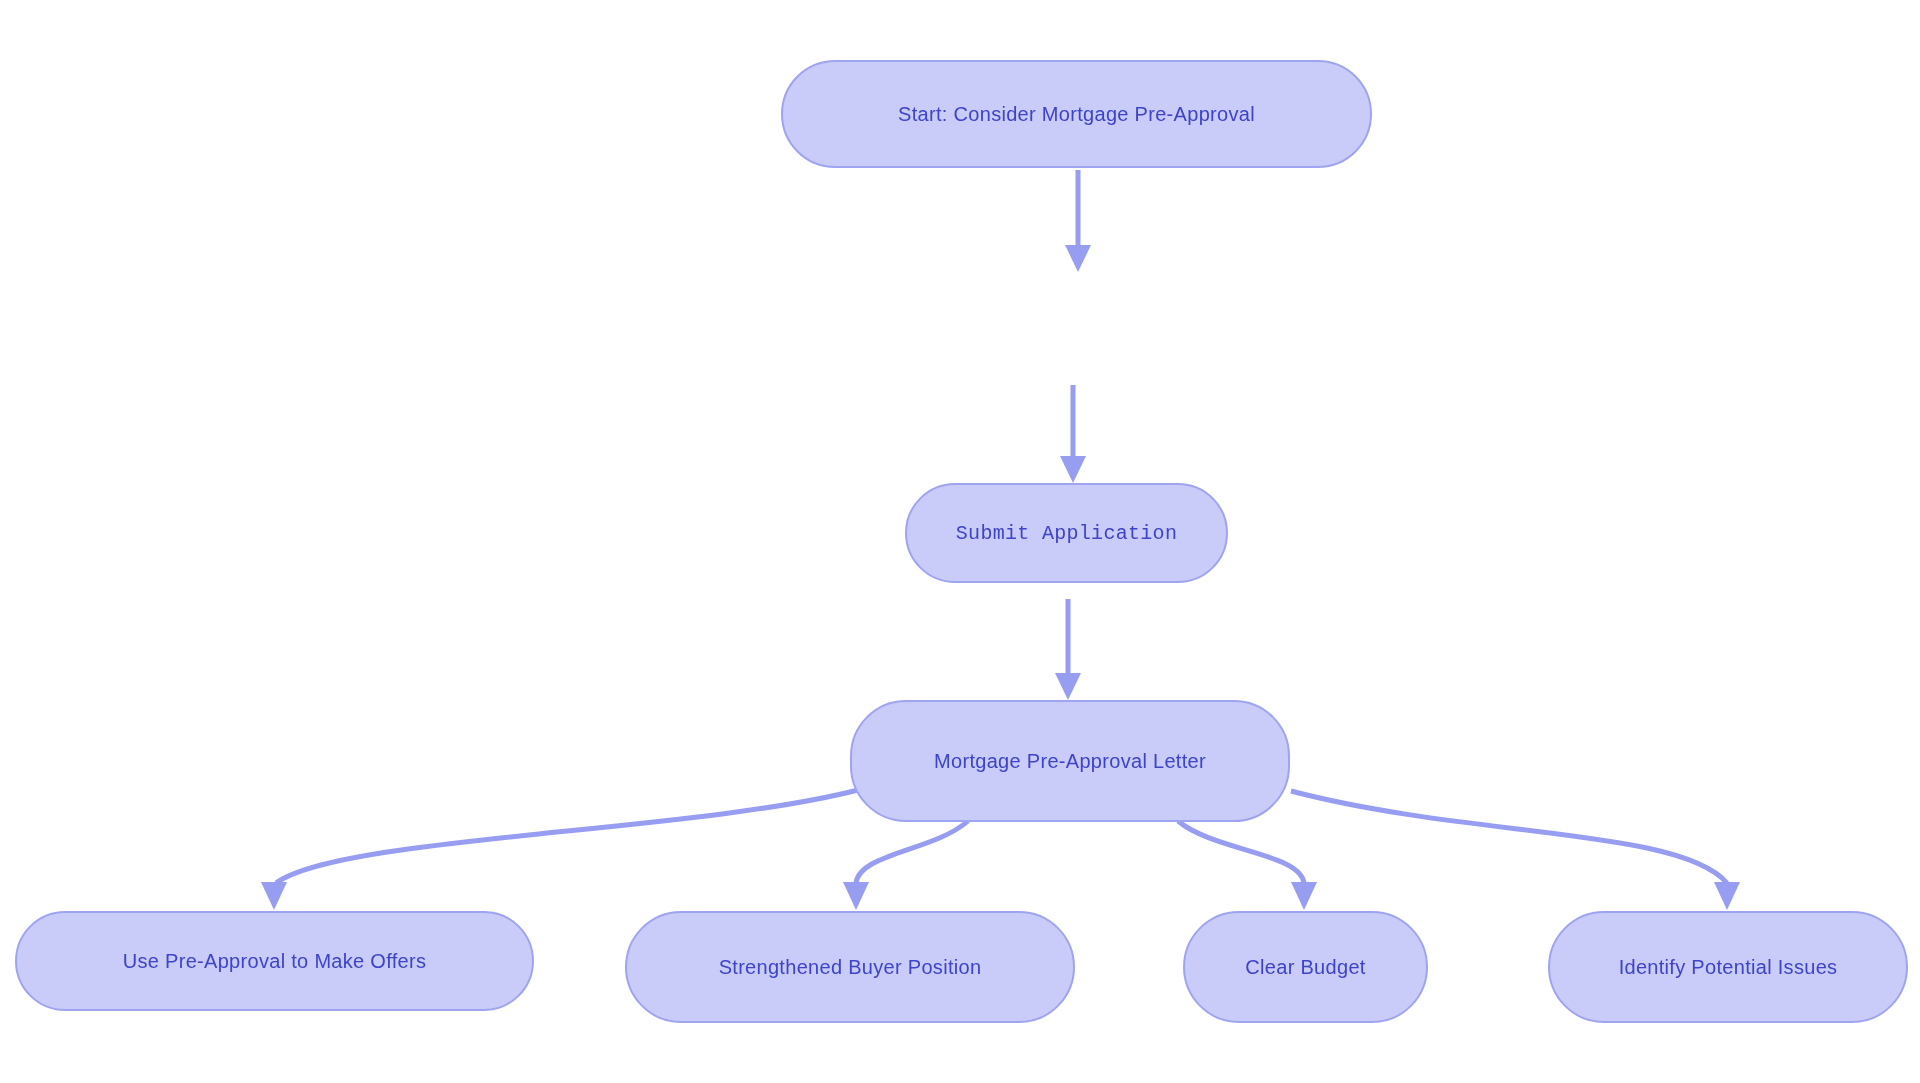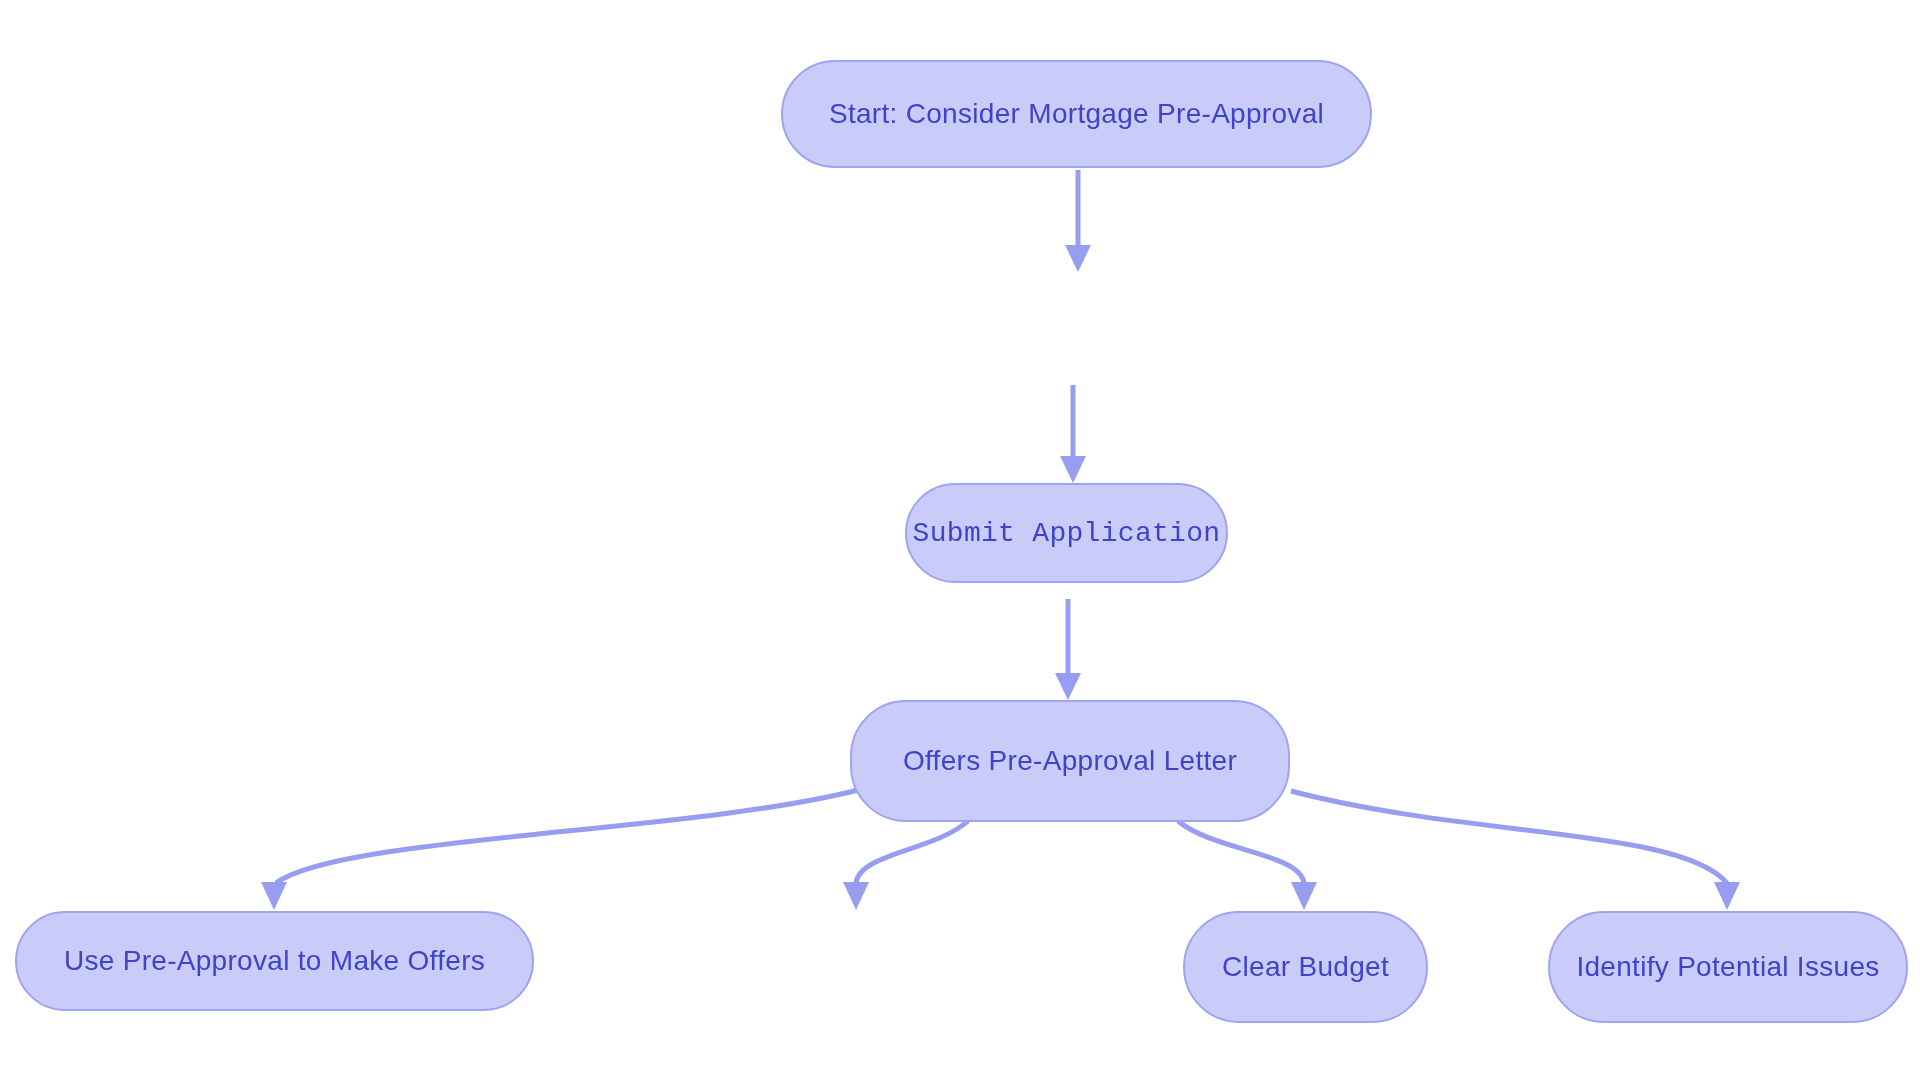--- a/index.html
+++ b/index.html
@@ -25,21 +25,21 @@
   .node {
     position: absolute;
     box-sizing: border-box;
     display: flex;
     align-items: center;
     justify-content: center;
     background: var(--node-fill, #c9cbf8);
     border: 2px solid var(--node-border, #9fa4f1);
     border-radius: 56px;
     color: var(--node-text, #3e44c9);
-    font-size: 28px;
+    font-size: 20px;
     letter-spacing: 0.3px;
     text-align: right;
     white-space: nowrap;
     padding: 0 12px;
   }
   #n-start    { left: 781px;  top: 60px;  width: 591px; height: 108px; }
   #n-assess   { left: 872px;  top: 272px; width: 403px; height: 111px; }
   #n-submit   { left: 905px;  top: 483px; width: 323px; height: 100px; font-family: Liberation Mono, monospace; }
   #n-receive  { left: 850px;  top: 700px; width: 440px; height: 122px; }
   #n-use      { left: 15px;   top: 911px; width: 519px; height: 100px; }
@@ -84,22 +84,23 @@
 
     <path class="edge" d="M1291,791 C1470,838 1680,828 1727,883"></path>
     <polygon class="arrowhead" points="1714,882 1740,882 1727,910"></polygon>
   </svg>
 
   <div class="node" id="n-start">Start: Consider Mortgage Pre-Approval</div>
 
 
   <div class="node" id="n-submit">Submit Application</div>
 
-  <div class="node" id="n-receive">Offers Pre-Approval Letter</div>
+  <div class="node" id="n-receive">Mortgage Pre-Approval Letter</div>
 
   <div class="node" id="n-use">Use Pre-Approval to Make Offers</div>
 
+  <div class="node" id="n-buyer">Strengthened Buyer Position</div>
 
   <div class="node" id="n-identify">Identify Potential Issues</div>
 
   <div class="node" id="n-clear">Clear Budget</div>
 
 </div>
 
 </body></html>

